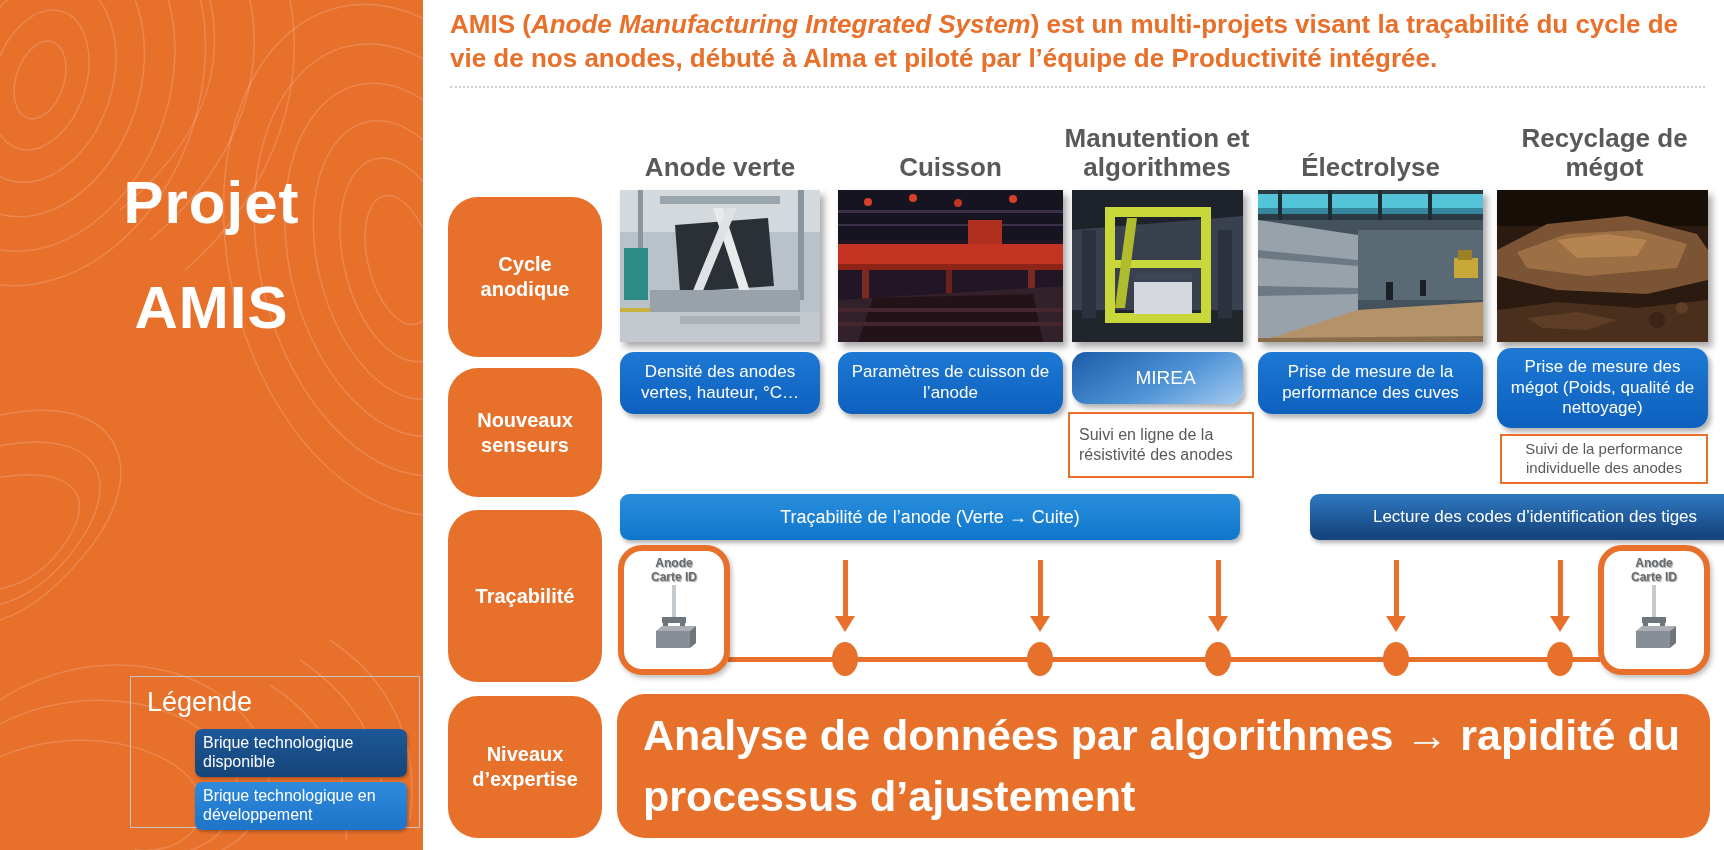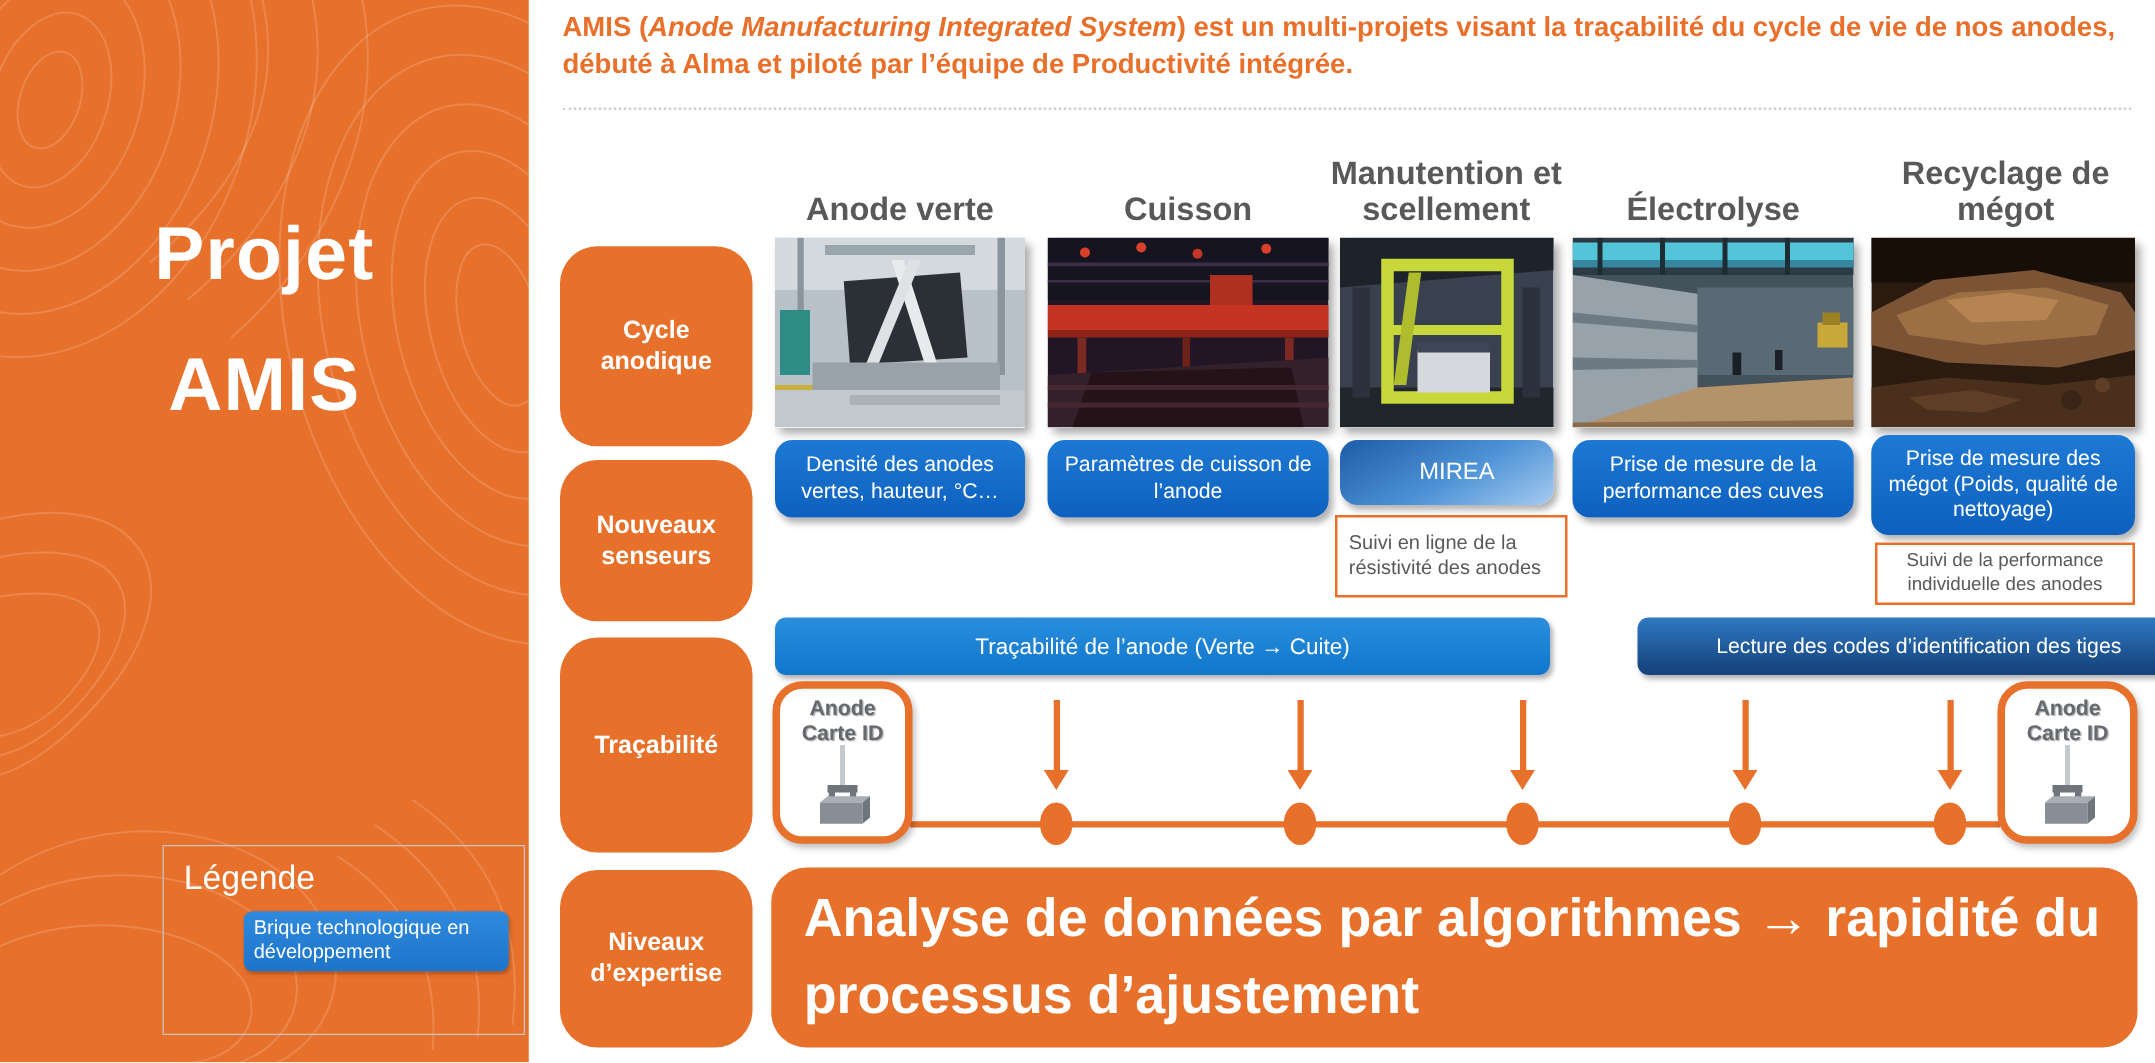--- a/index.html
+++ b/index.html
@@ -11,42 +11,42 @@
   .sidebar{position:absolute;left:0;top:0;width:423px;height:850px;background:#E7702B;overflow:hidden;}
   .sidebar svg.contours{position:absolute;left:0;top:0;}
   .sidebar-title{position:absolute;left:0;top:150px;width:423px;text-align:center;color:#ffffff;font-weight:bold;font-size:60px;line-height:1.75;letter-spacing:1px;}
   .legend-box{position:absolute;left:130px;top:676px;width:290px;height:152px;border:1px solid #c5c5c5;box-sizing:border-box;padding:10px 0 0 16px;}
   .legend-title{color:#ffffff;font-size:27px;font-weight:normal;}
   .legend-items{position:absolute;left:64px;top:52px;width:212px;display:flex;flex-direction:column;gap:5px;}
   .legend-chip{color:#ffffff;font-size:16px;line-height:1.18;padding:5px 8px;border-radius:7px;box-shadow:1px 2px 3px rgba(0,0,0,0.25);}
   .chip-dark{background:linear-gradient(180deg,#1d5798,#154579);}
   .chip-light{background:linear-gradient(180deg,#2f8ade,#1d74c8);}
   
-  .header-text{position:absolute;left:450px;top:8px;width:1255px;color:#E8702B;font-size:22px;font-weight:bold;line-height:1.3;}
+  .header-text{position:absolute;left:450px;top:8px;width:1255px;color:#E8702B;font-size:26px;font-weight:bold;line-height:1.3;}
   .header-text .it{font-style:italic;}
   .divider{position:absolute;left:450px;top:86px;width:1255px;border-top:2px dotted #cfcfcf;}
   
   .colhead{position:absolute;top:106px;height:76px;display:flex;align-items:flex-end;justify-content:center;text-align:center;color:#595959;font-size:26px;font-weight:bold;line-height:1.12;}
   
   .rowlabel{position:absolute;left:448px;width:154px;background:#E7702B;border-radius:30px;color:#ffffff;font-weight:bold;font-size:20px;line-height:1.25;display:flex;align-items:center;justify-content:center;text-align:center;padding:0 10px;box-sizing:border-box;}
   
   .photo{position:absolute;top:190px;height:152px;overflow:hidden;box-shadow:4px 5px 7px rgba(0,0,0,0.35);}
   .photo svg{display:block;}
   
   .caption{position:absolute;border-radius:14px;color:#ffffff;font-size:17px;line-height:1.22;display:flex;align-items:center;justify-content:center;text-align:center;padding:4px 10px;box-sizing:border-box;background:linear-gradient(180deg,#1d79d4 0%,#0e60be 100%);box-shadow:3px 4px 5px rgba(0,0,0,0.3);}
   .caption.mirea{background:linear-gradient(150deg,#1c5ca8 0%,#4e93d6 55%,#a6cbf0 100%);font-size:19px;}
   
   .note{position:absolute;background:#ffffff;border:2px solid #E8702B;color:#595959;font-size:16px;line-height:1.25;display:flex;align-items:center;padding:4px 9px;box-sizing:border-box;}
   .note.centered{justify-content:center;text-align:center;font-size:15px;}
   
   .trace-bar{position:absolute;top:494px;height:46px;border-radius:9px;color:#ffffff;font-size:18px;display:flex;align-items:center;justify-content:center;text-align:right;box-shadow:2px 3px 4px rgba(0,0,0,0.3);}
   .bar-left{left:620px;width:620px;background:linear-gradient(180deg,#2a8edc 0%,#0f76cc 100%);}
   .bar-right{left:1310px;width:450px;background:linear-gradient(180deg,#2f79c2 0%,#16457f 90%);font-size:17px;}
   .idcard{position:absolute;top:545px;width:112px;height:130px;background:#ffffff;border:6px solid #E7702B;border-radius:24px;box-sizing:border-box;display:flex;flex-direction:column;align-items:center;padding-top:6px;z-index:3;box-shadow:2px 3px 5px rgba(0,0,0,0.25);}
-  .idcard .lbl{color:#666a6e;font-weight:bold;font-size:17px;line-height:1.15;text-align:center;text-shadow:1px 1px 1px rgba(0,0,0,0.35);}
+  .idcard .lbl{color:#666a6e;font-weight:bold;font-size:12px;line-height:1.15;text-align:center;text-shadow:1px 1px 1px rgba(0,0,0,0.35);}
   .timeline{position:absolute;left:728px;top:657px;width:872px;height:5px;background:#E7702B;z-index:1;}
   .dotgroup{position:absolute;width:28px;z-index:2;}
   .dotgroup .stem{position:absolute;left:12px;top:0;width:5px;height:58px;background:#E7702B;}
   .dotgroup .head{position:absolute;left:4px;top:56px;width:0;height:0;border-left:10px solid transparent;border-right:10px solid transparent;border-top:16px solid #E7702B;}
   .dotgroup .dot{position:absolute;left:1px;top:82px;width:26px;height:34px;background:#E7702B;border-radius:50%;}
   
   .banner{position:absolute;left:617px;top:694px;width:1093px;height:144px;background:#E7702B;border-radius:28px;color:#ffffff;font-weight:bold;font-size:43px;line-height:1.42;display:flex;align-items:center;justify-content:center;text-align:left;padding:0 26px;box-sizing:border-box;}
 </style>
 </head>
 <body>
@@ -82,31 +82,32 @@
         <path d="M270,685 C325,720 352,770 346,840"></path>
       </g>
     </svg>
     <div class="sidebar-title">
       <div>Projet</div>
       <div>AMIS</div>
     </div>
     <div class="legend-box">
       <div class="legend-title">Légende</div>
       <div class="legend-items">
+        <div class="legend-chip chip-dark">Brique technologique disponible</div>
         <div class="legend-chip chip-light">Brique technologique en développement</div>
       </div>
     </div>
   </div>
 
   <div class="header-text"><span>AMIS (</span><span class="it">Anode Manufacturing Integrated System</span><span>) est un multi-projets visant la traçabilité du cycle de vie de nos anodes, débuté à Alma et piloté par l’équipe de Productivité intégrée.</span></div>
   <div class="divider"></div>
 
   <div class="colhead" style="left:620px;width:200px;text-align:center;">Anode verte</div>
   <div class="colhead" style="left:838px;width:225px;">Cuisson</div>
-  <div class="colhead" style="left:1057px;width:200px;">Manutention et scellement</div>
+  <div class="colhead" style="left:1057px;width:200px;">Manutention et algorithmes</div>
   <div class="colhead" style="left:1258px;width:225px;">Électrolyse</div>
   <div class="colhead" style="left:1512px;width:185px;">Recyclage de mégot</div>
 
   <div class="rowlabel" style="top:197px;height:160px;">Cycle anodique</div>
   <div class="rowlabel" style="top:368px;height:129px;">Nouveaux senseurs</div>
   <div class="rowlabel" style="top:510px;height:172px;">Traçabilité</div>
   <div class="rowlabel" style="top:696px;height:142px;">Niveaux d’expertise</div>
 
   <div class="photo" style="left:620px;width:200px;">
     <svg width="200" height="152" viewBox="0 0 200 152" preserveAspectRatio="none">

